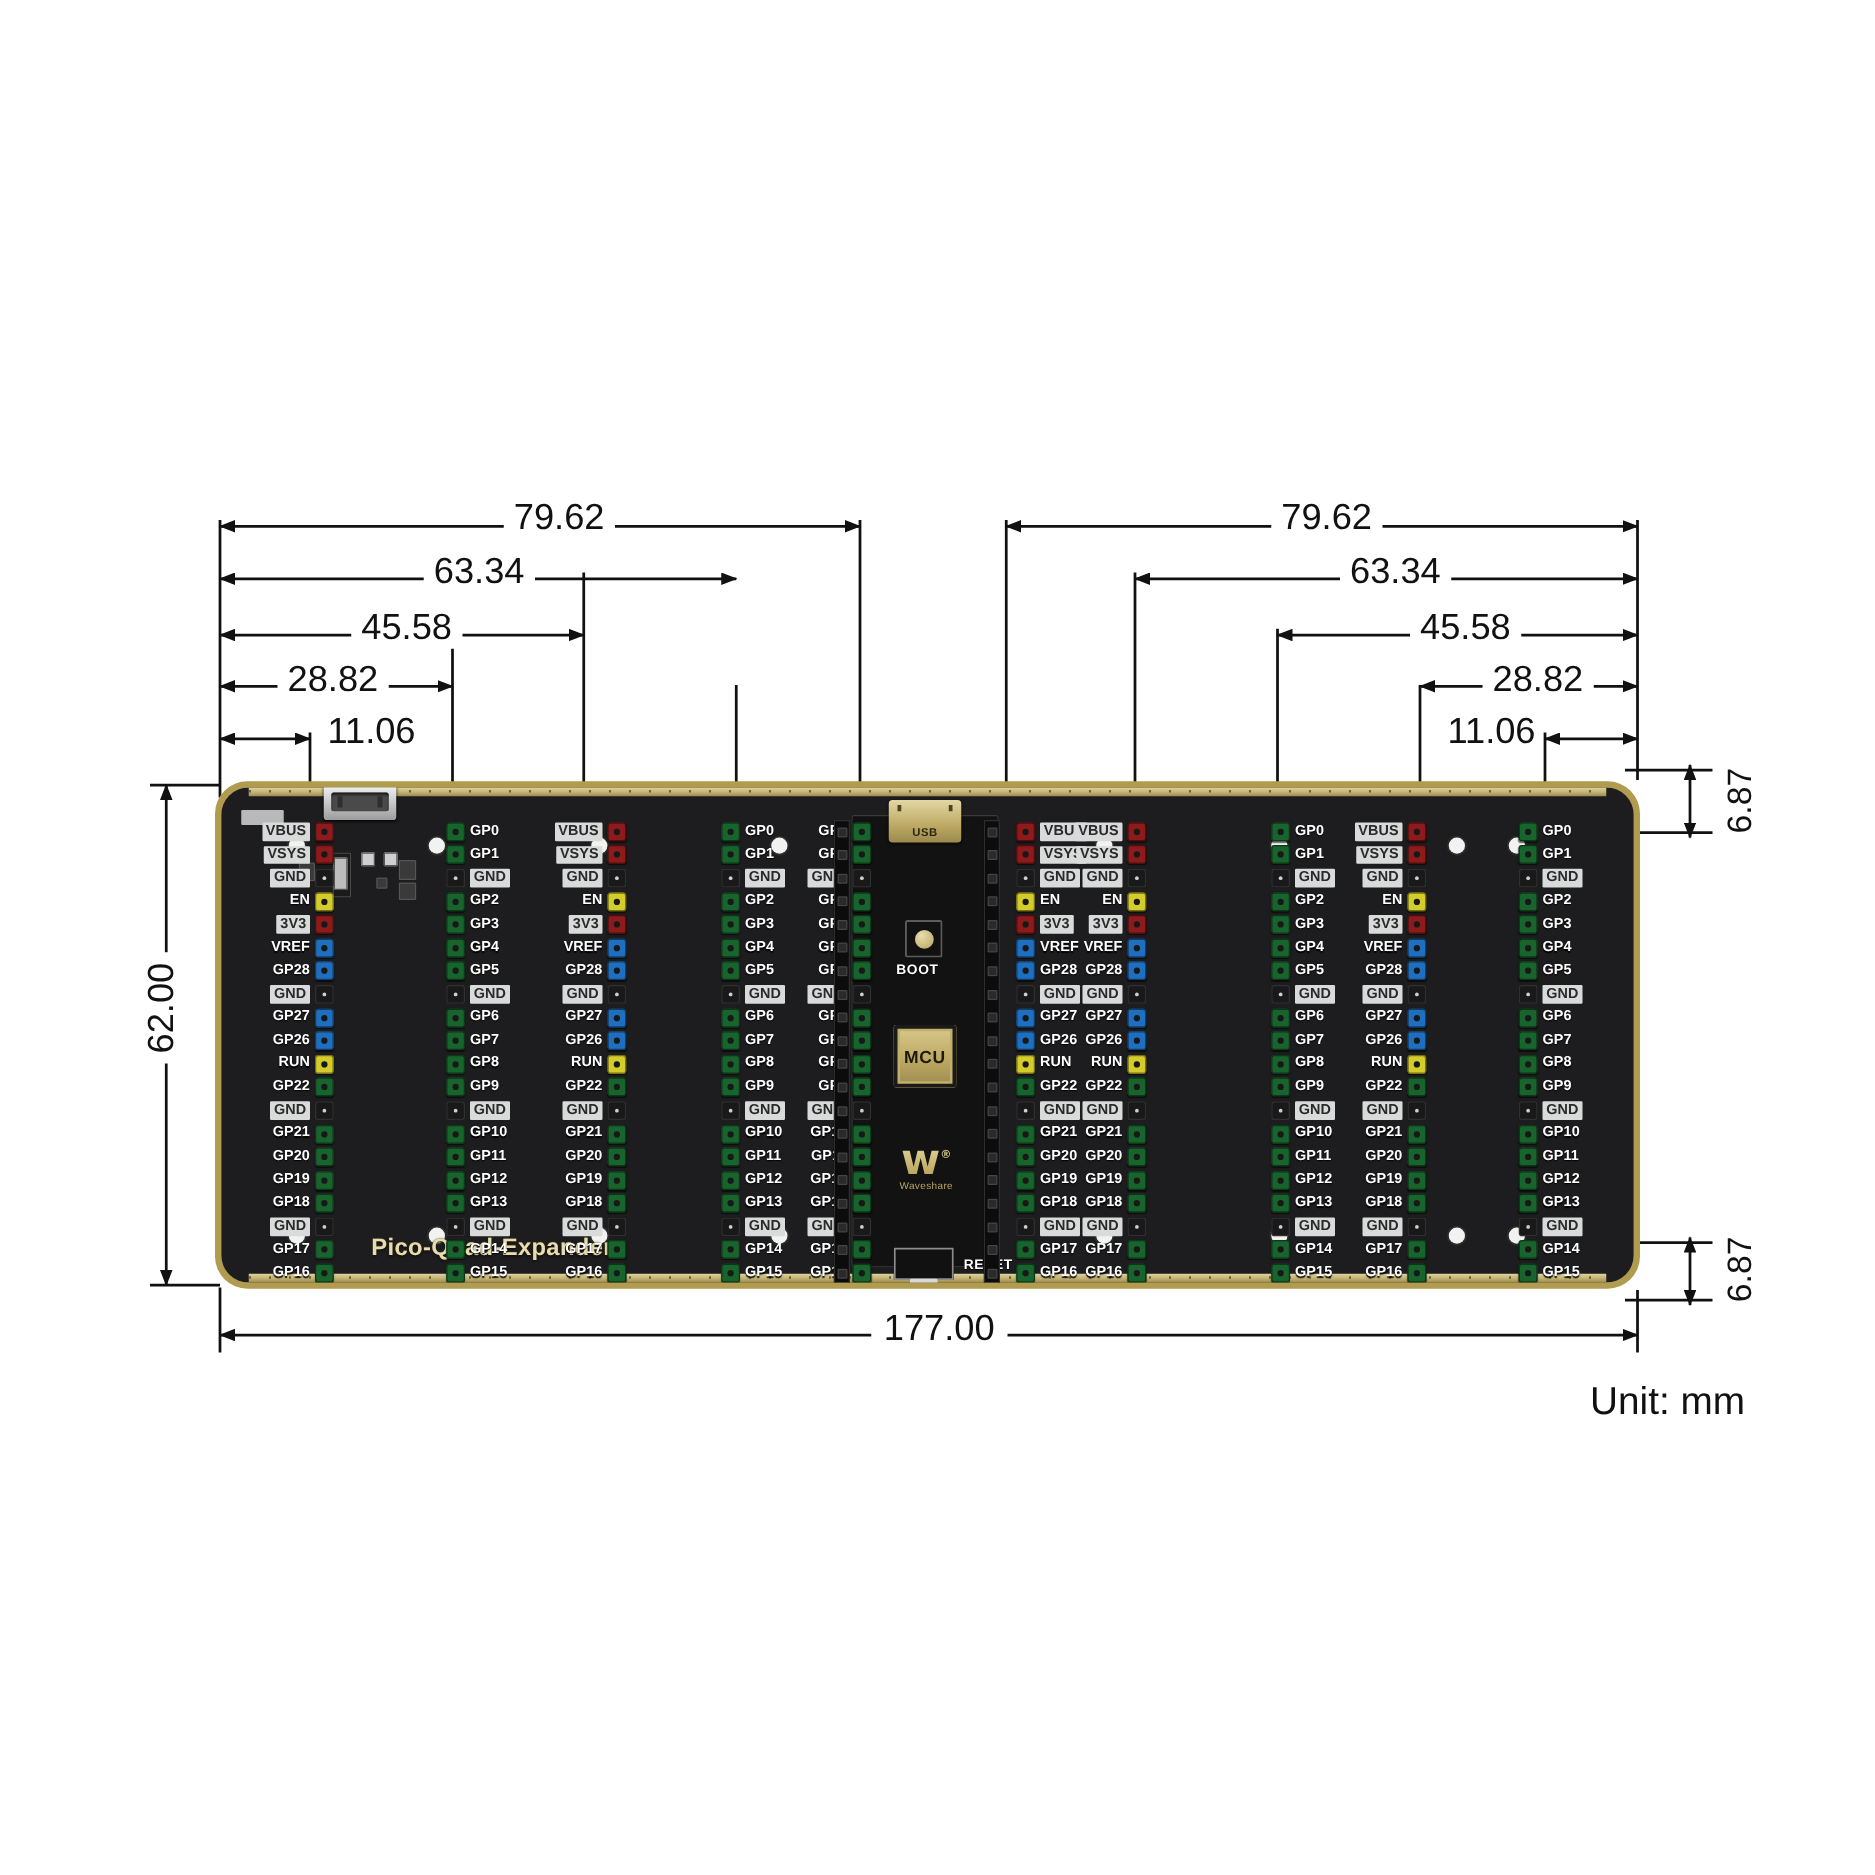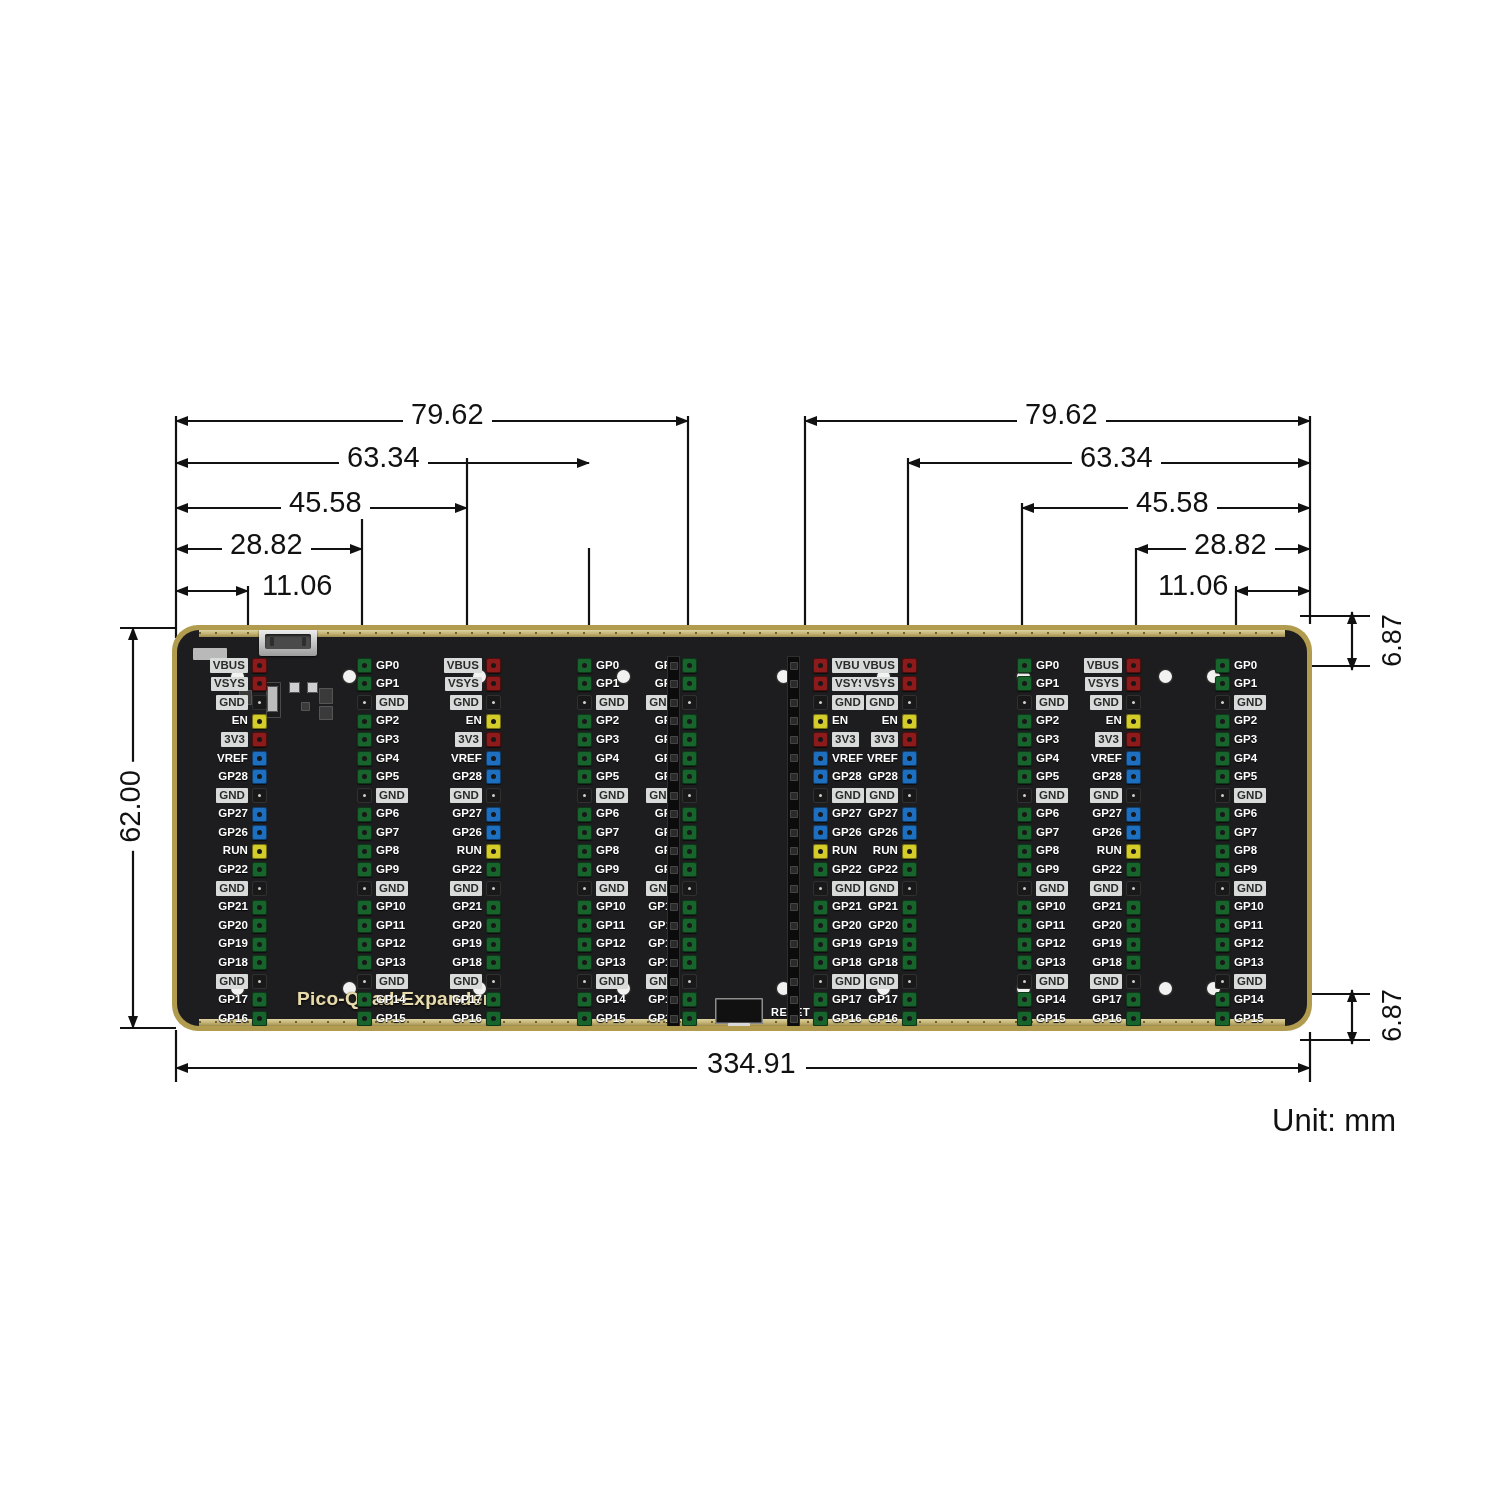--- a/index.html
+++ b/index.html
@@ -222,21 +222,21 @@
   <div class="dim-text" style="left:281px;top:486px;font-size:29px;background:#fff;padding:0 8px;">45.58</div>
   <div class="dim-text" style="left:222px;top:528px;font-size:29px;background:#fff;padding:0 8px;">28.82</div>
   <div class="dim-text" style="left:256px;top:569px;font-size:29px;background:#fff;padding:0 6px;">11.06</div>
 
   <div class="dim-text" style="left:1017px;top:398px;font-size:29px;background:#fff;padding:0 8px;">79.62</div>
   <div class="dim-text" style="left:1072px;top:441px;font-size:29px;background:#fff;padding:0 8px;">63.34</div>
   <div class="dim-text" style="left:1128px;top:486px;font-size:29px;background:#fff;padding:0 8px;">45.58</div>
   <div class="dim-text" style="left:1186px;top:528px;font-size:29px;background:#fff;padding:0 8px;">28.82</div>
   <div class="dim-text" style="left:1152px;top:569px;font-size:29px;background:#fff;padding:0 6px;">11.06</div>
 
-  <div class="dim-text" style="left:697px;top:1047px;font-size:29px;background:#fff;padding:0 10px;">334.91</div>
+  <div class="dim-text" style="left:697px;top:1047px;font-size:29px;background:#fff;padding:0 10px;">177.00</div>
 
   <div class="dim-text" style="left:86px;top:790px;font-size:29px;background:#fff;padding:0 8px;transform:rotate(-90deg);transform-origin:center;">62.00</div>
 
   <div class="dim-text" style="left:1360px;top:625px;font-size:27px;background:#fff;padding:0 6px;transform:rotate(-90deg);transform-origin:center;">6.87</div>
   <div class="dim-text" style="left:1360px;top:1000px;font-size:27px;background:#fff;padding:0 6px;transform:rotate(-90deg);transform-origin:center;">6.87</div>
 
   <div class="dim-text" style="left:1272px;top:1103px;font-size:31px;">Unit: mm</div>
 </div>
 
 <div id="pcb">
@@ -273,20 +273,34 @@
     <div class="hole" style="left:600px;top:352px;"></div>
     <div class="hole" style="left:700px;top:40px;"></div>
     <div class="hole" style="left:700px;top:352px;"></div>
     <div class="hole" style="left:840px;top:40px;"></div>
     <div class="hole" style="left:840px;top:352px;"></div>
     <div class="hole" style="left:982px;top:352px;"></div>
     <div class="hole" style="left:982px;top:40px;"></div>
     <div class="hole" style="left:1030px;top:40px;"></div>
     <div class="hole" style="left:1030px;top:352px;"></div>
 
+    <div id="pico" style="left:504px;top:22px;width:118px;height:362px;">
+      <div class="usb-port" style="left:30px;top:-12px;width:58px;height:34px;">
+        <span>USB</span>
+      </div>
+      <div class="boot-btn" style="left:43px;top:84px;width:30px;height:30px;"></div>
+      <div class="boot-label" style="left:36px;top:118px;">BOOT</div>
+      <div class="mcu" style="left:34px;top:168px;width:50px;height:50px;">
+        <span>MCU</span>
+      </div>
+      <div class="ws-logo" style="left:24px;top:262px;width:72px;">
+        <div class="mark">w<span class="reg">®</span></div>
+        <div class="nm">Waveshare</div>
+      </div>
+    </div>
 
     <div class="reset-btn" style="left:538px;top:368px;width:48px;height:26px;"></div>
     <div class="reset-label" style="left:594px;top:376px;">RESET</div>
 
     <div id="board-title" style="left:120px;top:358px;">Pico-Quad-Expander</div>
 
     <div id="columns-host">
         <div class="blk" style="left: 14px; top: 26px; width: 76px;">
           <div class="pinrow" style="justify-content: flex-end; gap: 4px;">
             <span class="lbl boxed">VBUS</span>

